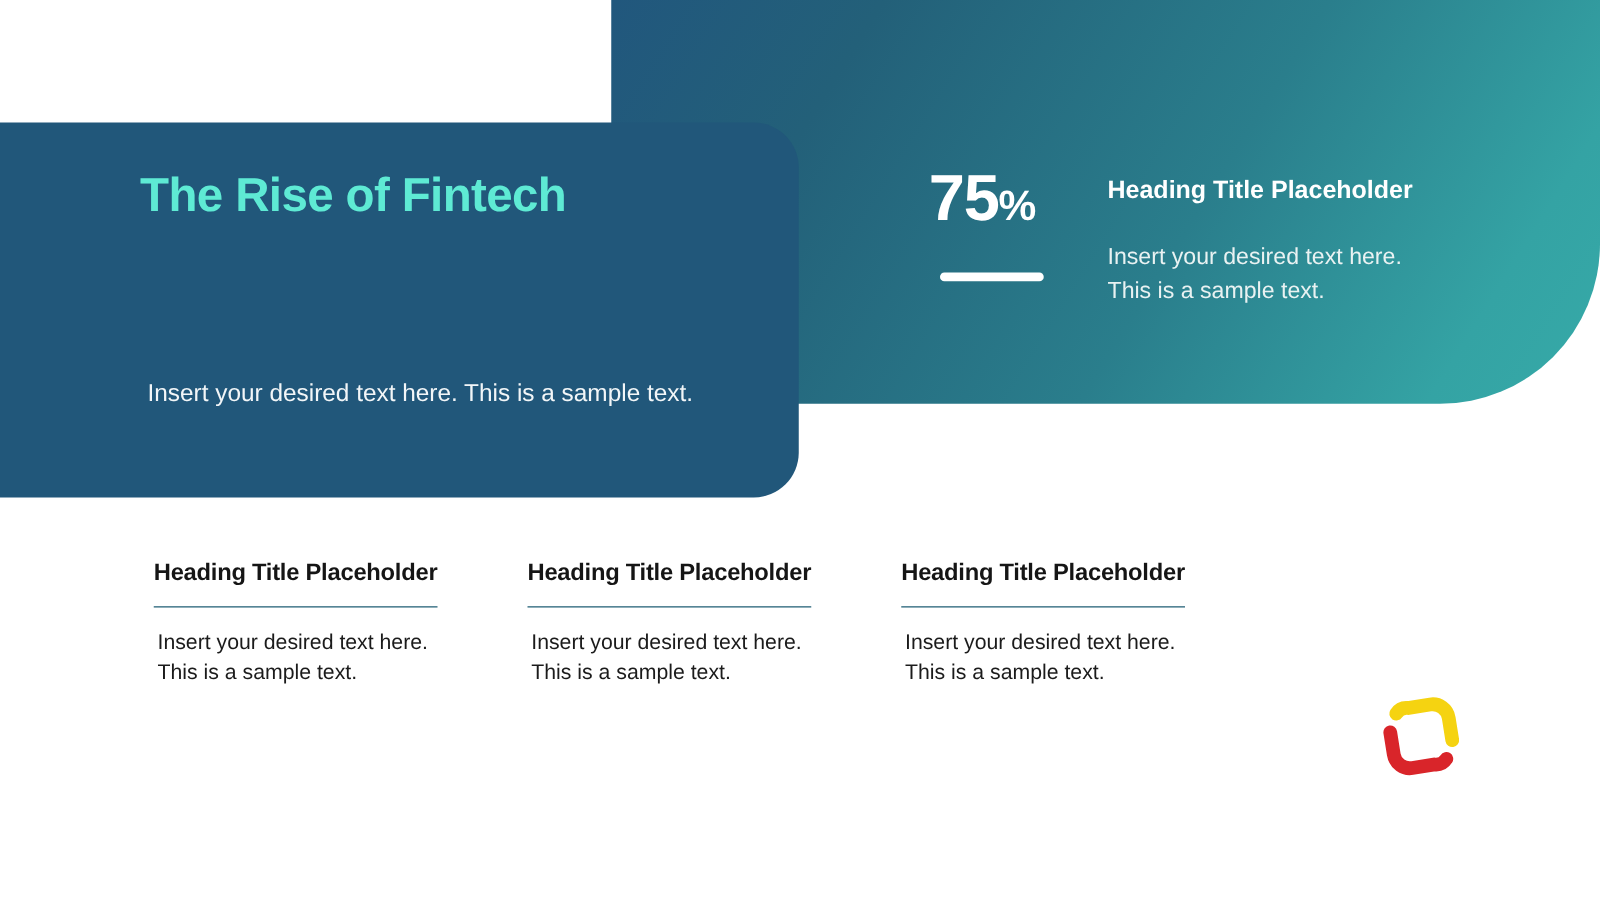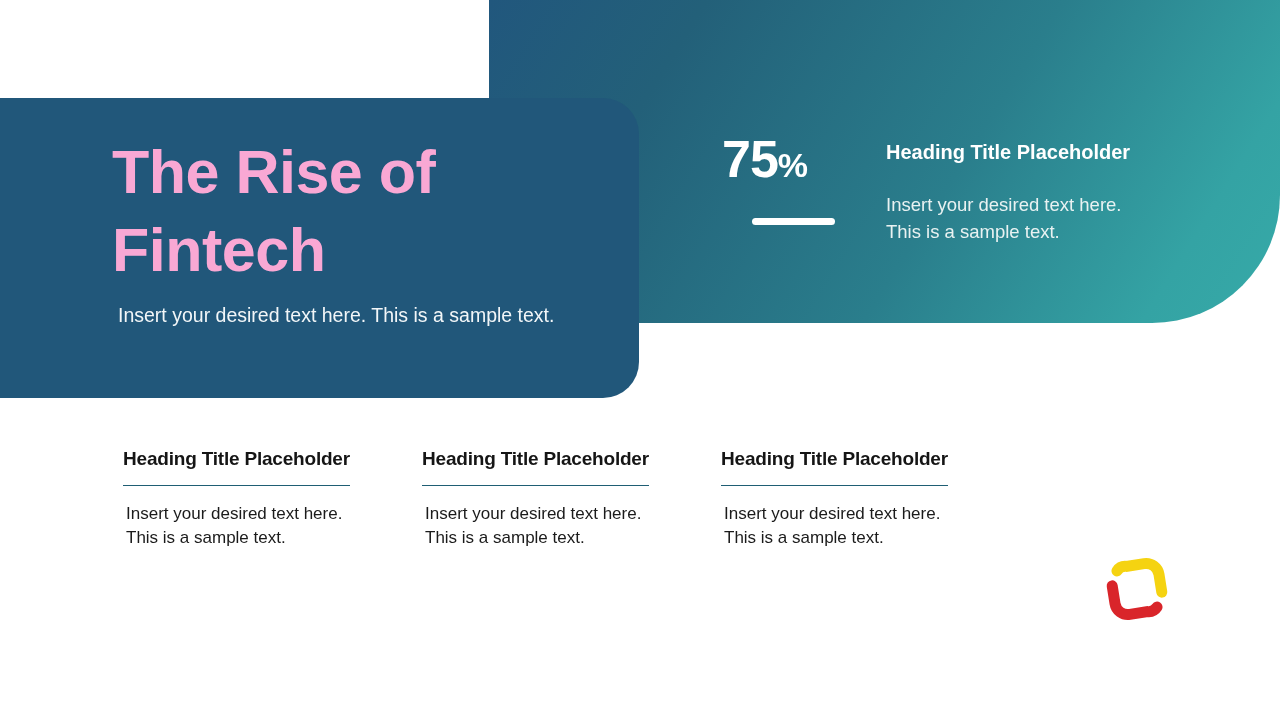--- a/index.html
+++ b/index.html
@@ -45,25 +45,25 @@
     background: #21577a;
     border-top-right-radius: 36px;
     border-bottom-right-radius: 36px;
   }
 
   .title {
     position: absolute;
     left: 112px;
     top: 35px;
     width: 470px;
-    font-size: 61px;
+    font-size: 38px;
     font-weight: bold;
     line-height: 1.28;
     letter-spacing: -0.5px;
-    color: #f9a8d4;
+    color: #5eead4;
   }
 
   .card-body {
     position: absolute;
     left: 118px;
     top: 203px;
     width: 440px;
     font-size: 19.5px;
     line-height: 1.5;
     color: #f2f6f8;
@@ -81,20 +81,21 @@
 
   .stat-left { width: 120px; flex: none; }
 
   .stat-number {
     font-size: 52px;
     font-weight: bold;
     color: #ffffff;
     line-height: 1;
     letter-spacing: -1px;
     white-space: nowrap;
+    margin-left: 21px;
   }
 
   .stat-number .pct {
     font-size: 34px;
     font-weight: bold;
     letter-spacing: -0.5px;
   }
 
   .stat-rule {
     margin-top: 33px;

